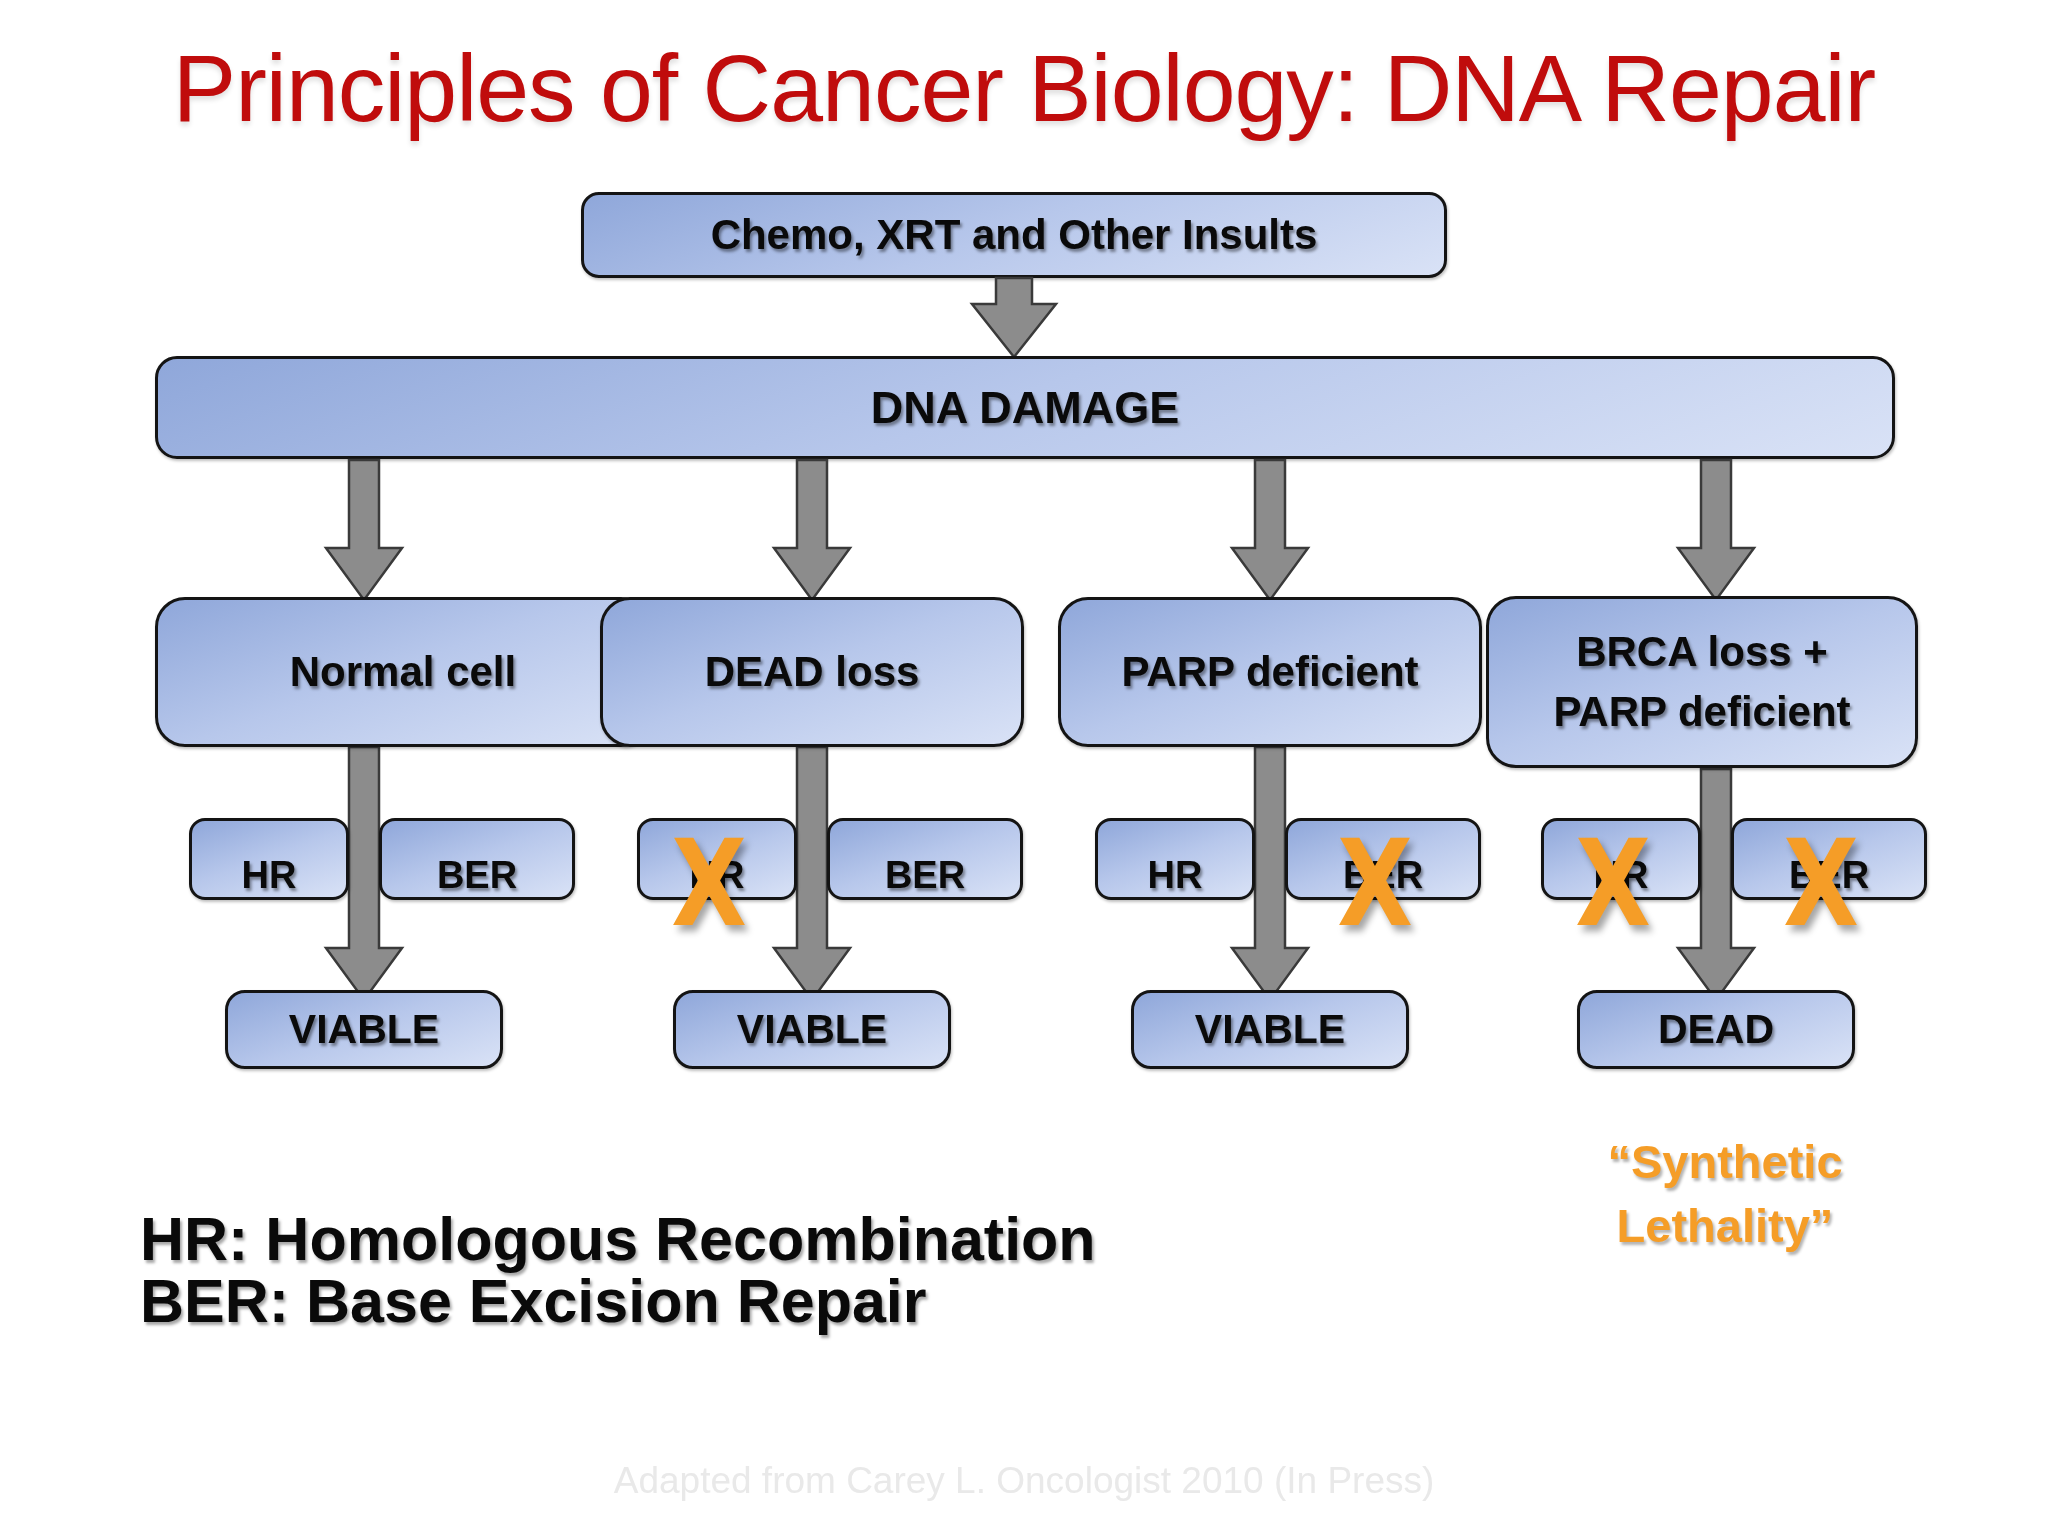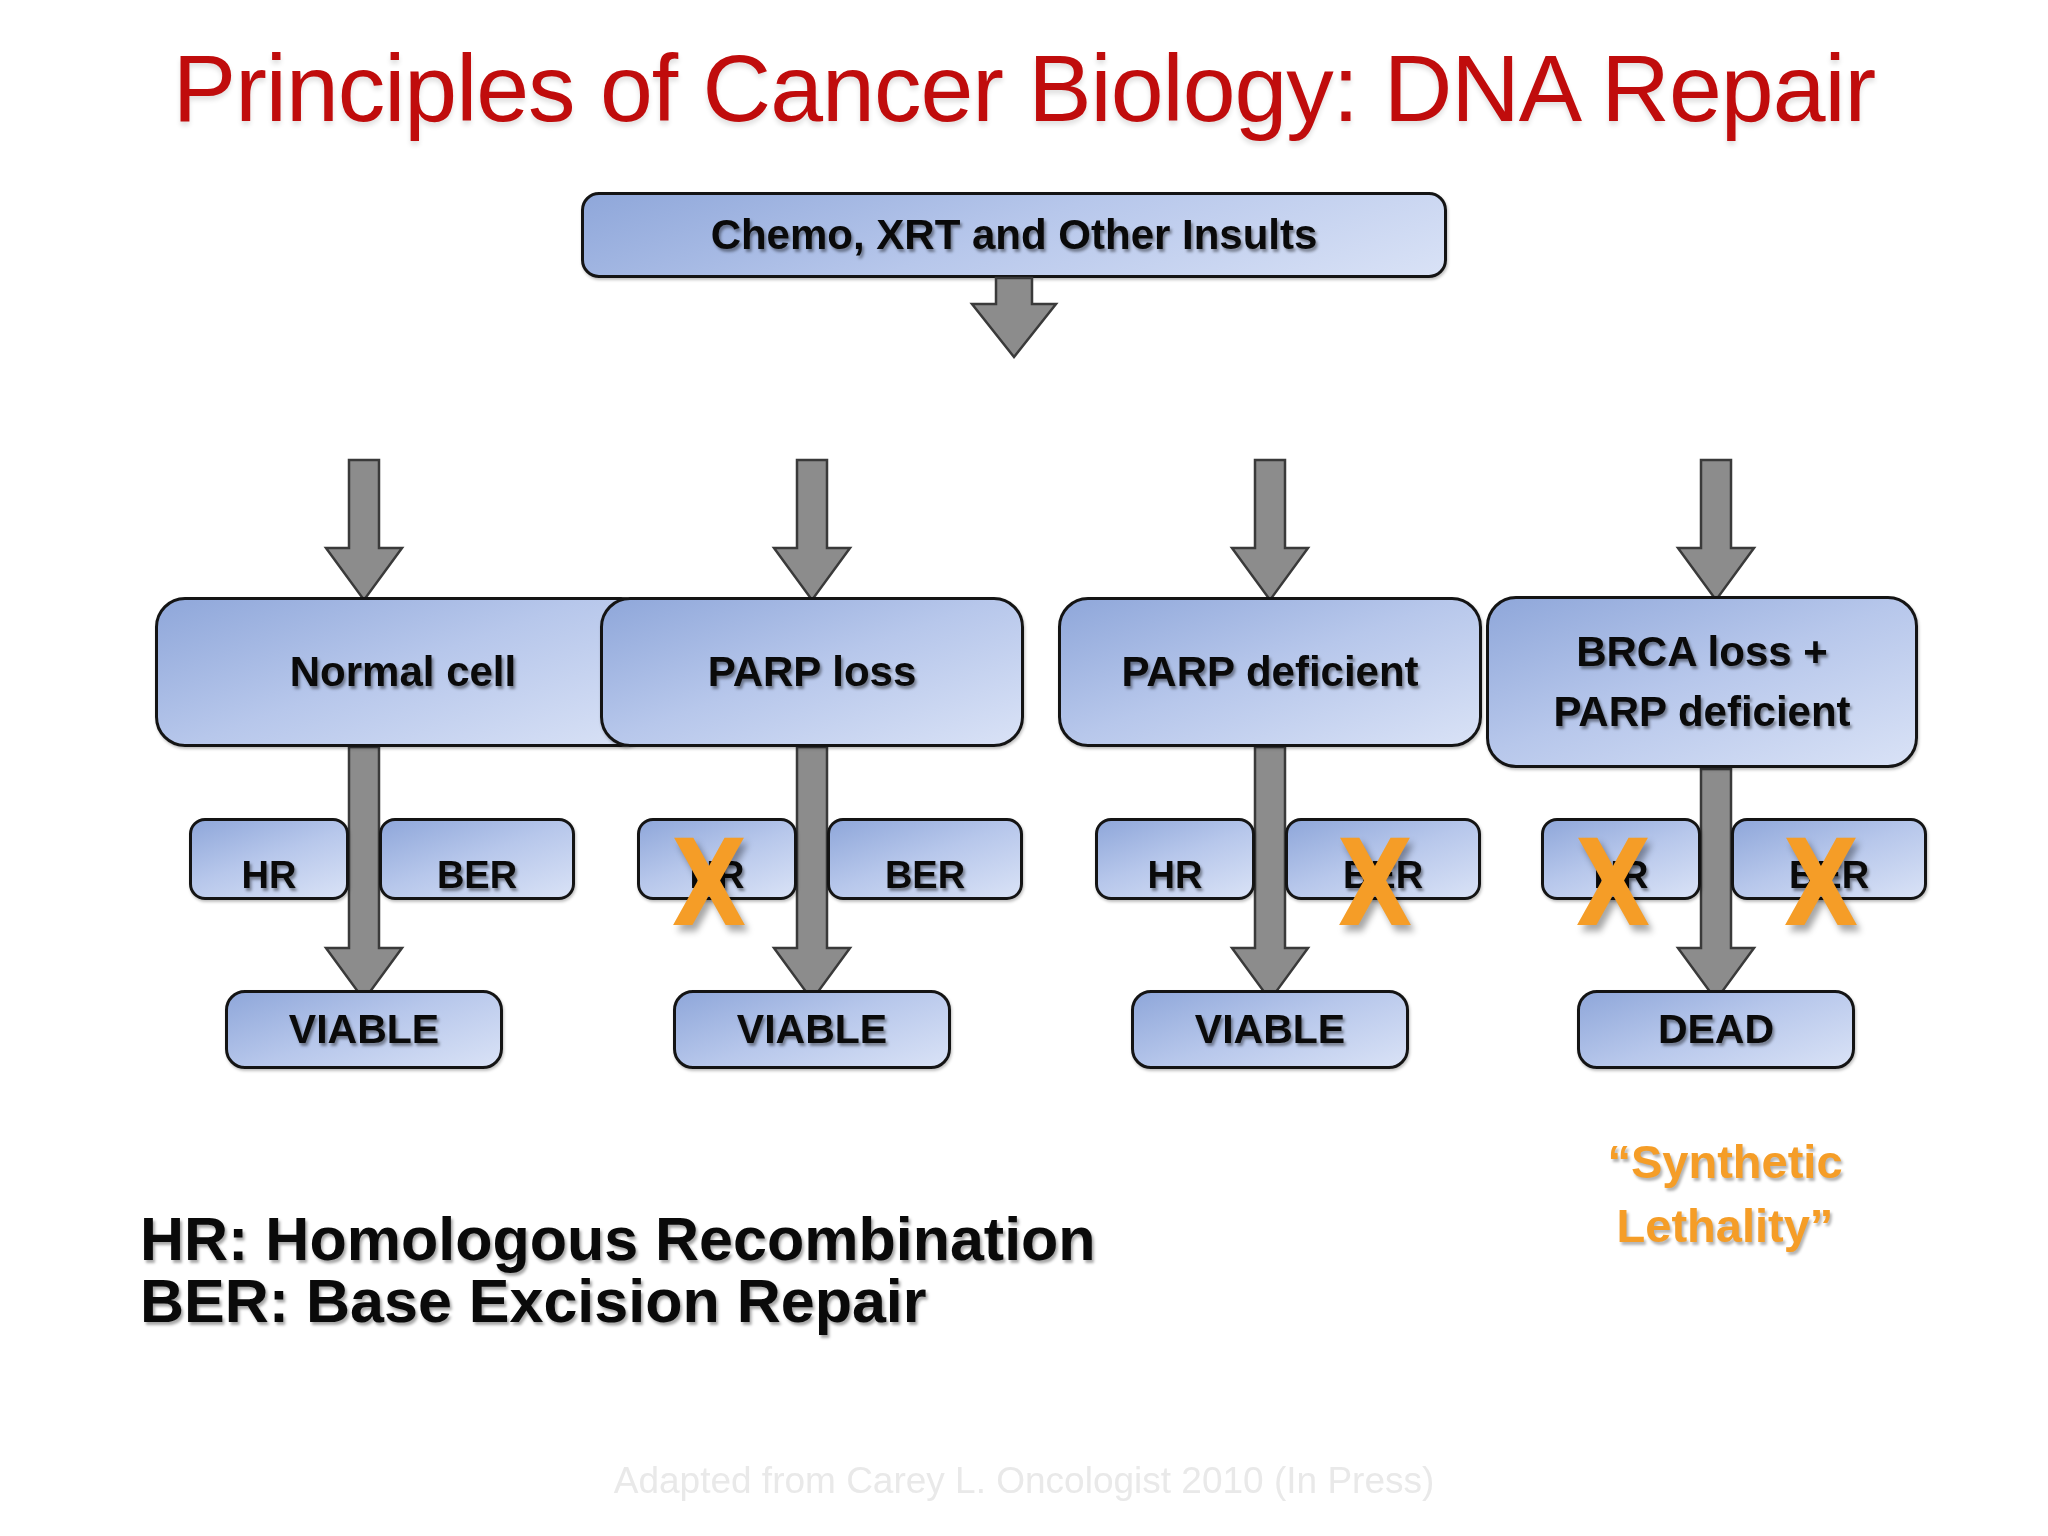--- a/index.html
+++ b/index.html
@@ -67,20 +67,23 @@
   <div class="title">Principles of Cancer Biology: DNA Repair</div>
 
   <div class="bx bx-insults">
     <span>Chemo, XRT and Other Insults</span>
   </div>
 
   <svg class="arrow" style="left:970px;top:277px;" width="88" height="82" viewBox="0 0 88 82">
     <polygon points="26,1 62,1 62,27 86,27 44,80 2,27 26,27"></polygon>
   </svg>
 
+  <div class="bx bx-damage">
+    <span>DNA DAMAGE</span>
+  </div>
 
   <svg class="arrow" style="left:324px;top:459px;" width="80" height="143" viewBox="0 0 80 143">
       <polygon points="25,1 55,1 55,89 78,89 40,141 2,89 25,89"></polygon>
     </svg>
   <svg class="arrow" style="left:772px;top:459px;" width="80" height="143" viewBox="0 0 80 143">
       <polygon points="25,1 55,1 55,89 78,89 40,141 2,89 25,89"></polygon>
     </svg>
   <svg class="arrow" style="left:1230px;top:459px;" width="80" height="143" viewBox="0 0 80 143">
       <polygon points="25,1 55,1 55,89 78,89 40,141 2,89 25,89"></polygon>
     </svg>
@@ -99,21 +102,21 @@
     </svg>
   <svg class="arrow" style="left:1676px;top:768px;" width="80" height="234" viewBox="0 0 80 234">
       <polygon points="25,1 55,1 55,180 78,180 40,232 2,180 25,180"></polygon>
     </svg>
 
   <div class="bx bx-cell bx-cell-1">
     <div>Normal cell</div>
     <div></div>
   </div>
   <div class="bx bx-cell bx-cell-2">
-    <div>PARP loss</div>
+    <div>DEAD loss</div>
     <div></div>
   </div>
   <div class="bx bx-cell bx-cell-3">
     <div>PARP deficient</div>
     <div></div>
   </div>
   <div class="bx bx-cell bx-cell-4">
     <div>BRCA loss +</div>
     <div>PARP deficient</div>
   </div>

